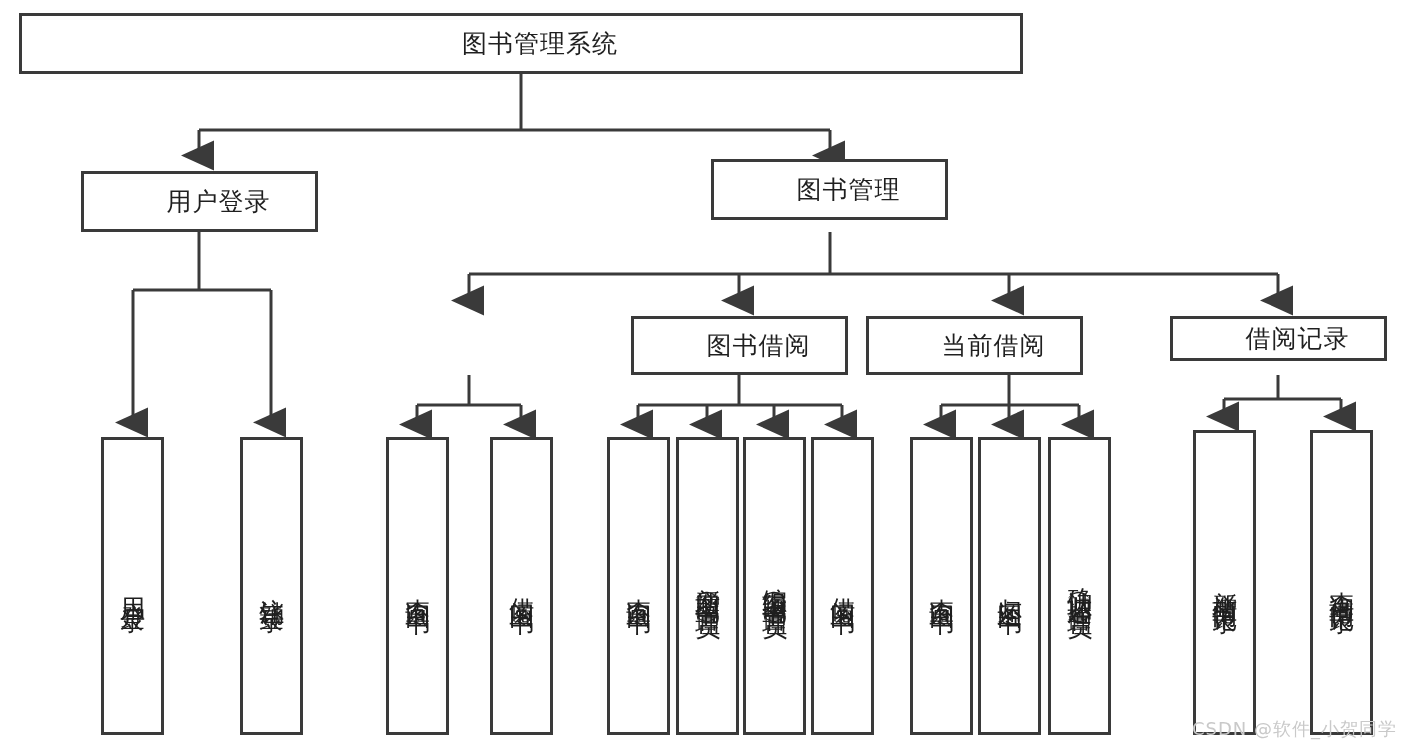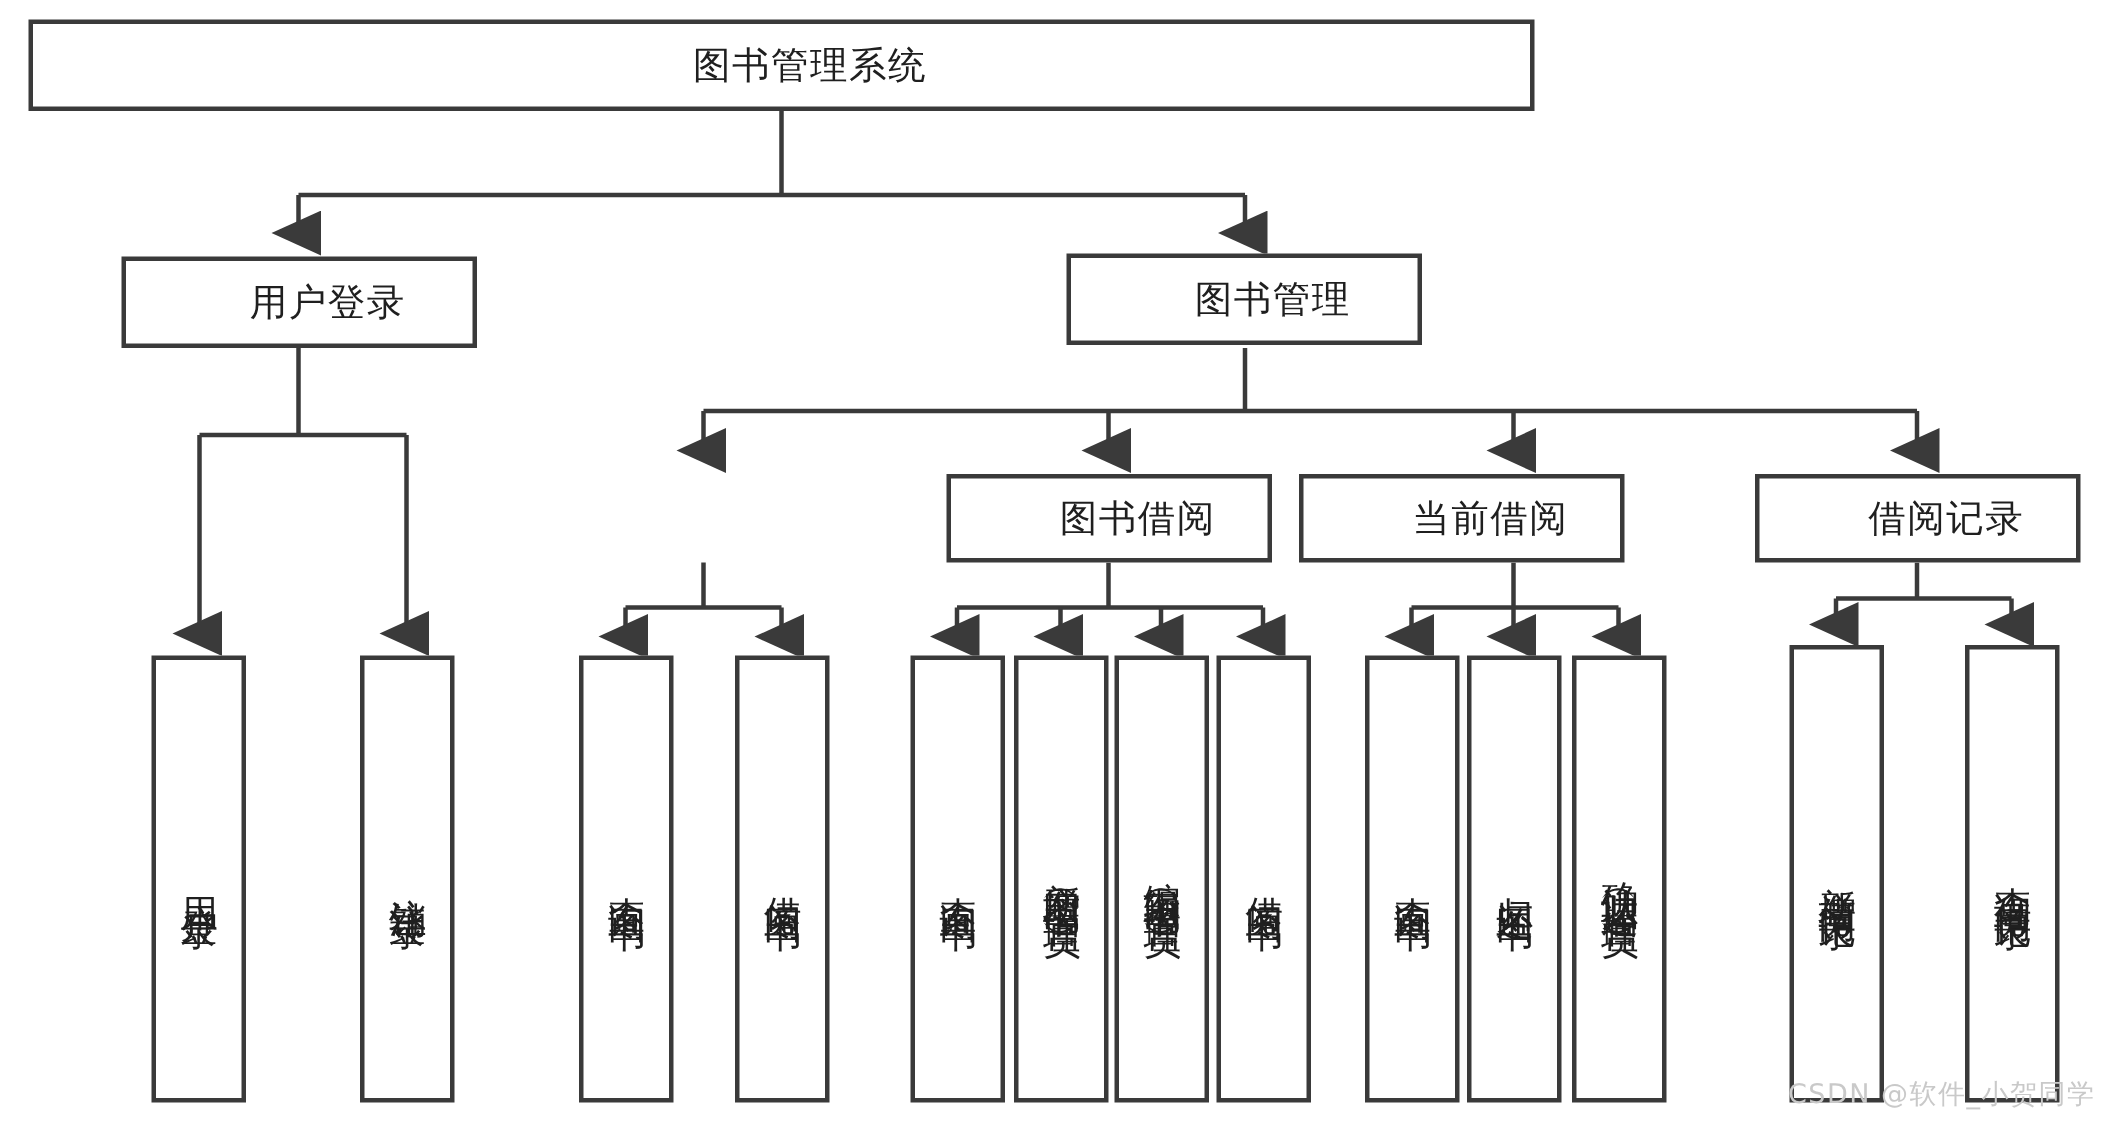--- a/index.html
+++ b/index.html
@@ -120,31 +120,31 @@
     </g>
   </svg>
 
   <div class="node h" style="left:19px; top:13px; width:1004px; height:61px;">
     <span>图书管理系统</span>
   </div>
 
   <div class="node h" style="left:81px; top:171px; width:237px; height:61px;">
     <span>用户登录</span>
   </div>
-  <div class="node h" style="left:711px; top:169px; width:237px; height:61px;">
+  <div class="node h" style="left:711px; top:159px; width:237px; height:61px;">
     <span>图书管理</span>
   </div>
 
   <div class="node h" style="left:631px; top:316px; width:217px; height:59px;">
     <span>图书借阅</span>
   </div>
   <div class="node h" style="left:866px; top:316px; width:217px; height:59px;">
     <span>当前借阅</span>
   </div>
-  <div class="node h" style="left:1170px; top:316px; width:217px; height:59px;">
+  <div class="node h" style="left:1170px; top:316px; width:217px; height:45px;">
     <span>借阅记录</span>
   </div>
 
   <div class="node v" style="left:101px; top:437px; width:63px; height:298px;">
     <span class="vtext">用户登录</span>
   </div>
   <div class="node v" style="left:240px; top:437px; width:63px; height:298px;">
     <span class="vtext">注销登录</span>
   </div>
 

